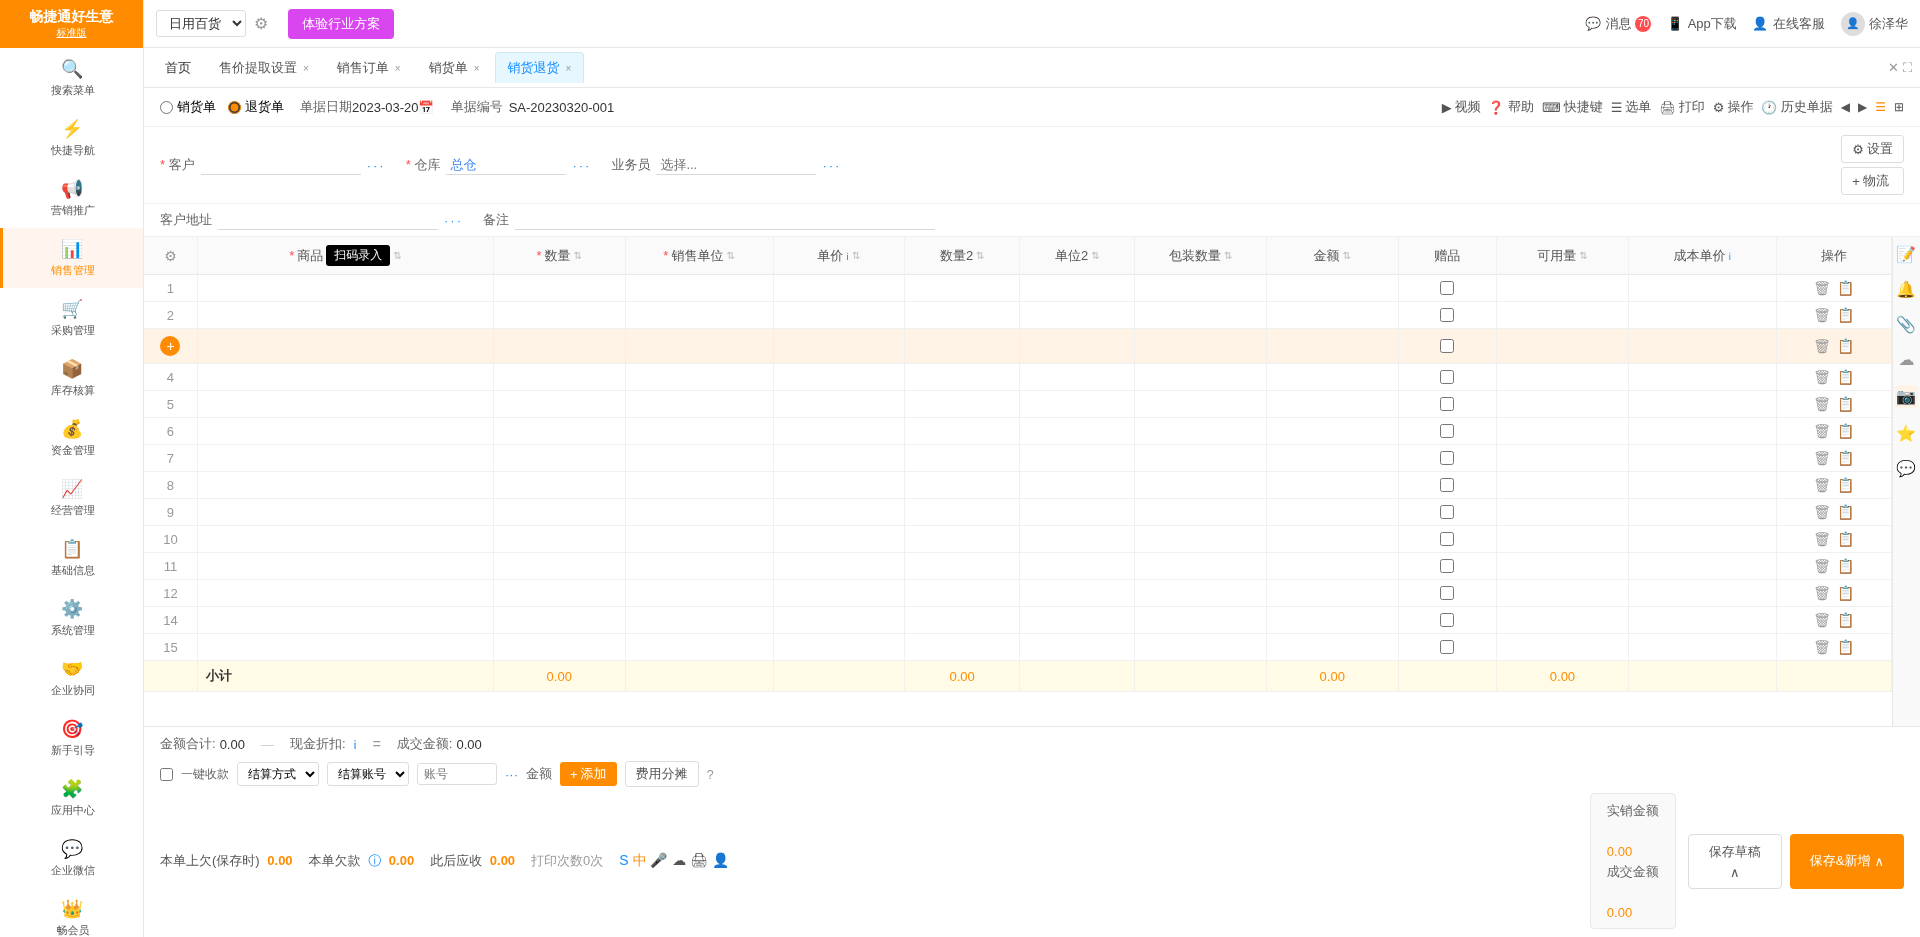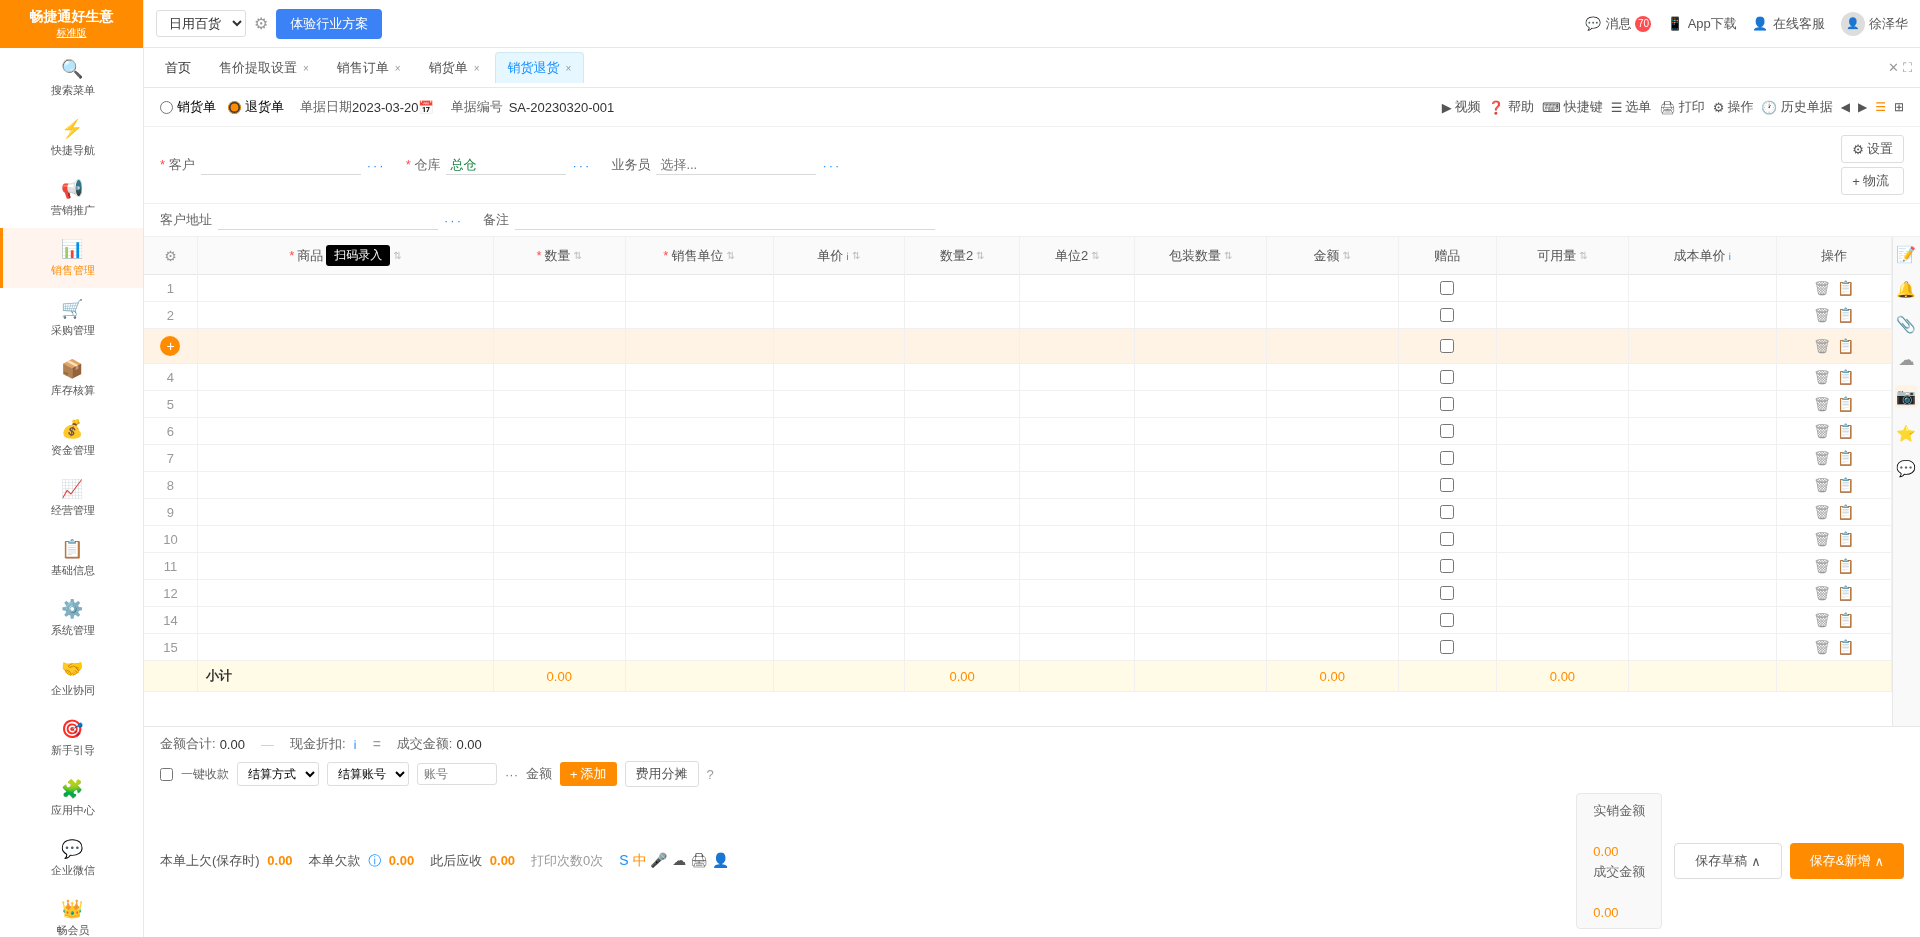--- a/index.html
+++ b/index.html
@@ -16,21 +16,21 @@
     .sidebar-item .label { font-size: 11px; }
 
     
     .main { flex: 1; display: flex; flex-direction: column; overflow: hidden; }
 
     
     .topbar { height: 48px; background: #fff; border-bottom: 1px solid #e8e8e8; display: flex; align-items: center; padding: 0 12px; gap: 12px; }
     .topbar-left { display: flex; align-items: center; gap: 8px; flex: 1; }
     .topbar select { border: 1px solid #ddd; padding: 4px 8px; border-radius: 3px; color: #333; background: #fff; }
     .topbar-settings { font-size: 16px; color: #999; cursor: pointer; }
-    .experience-btn { background: #3b82f6; color: #fff; border: none; padding: 6px 14px; border-radius: 4px; cursor: pointer; font-size: 13px; }
+    .experience-btn { background: #d946ef; color: #fff; border: none; padding: 6px 14px; border-radius: 4px; cursor: pointer; font-size: 13px; margin-left: 12px; }
     .topbar-right { display: flex; align-items: center; gap: 16px; }
     .topbar-right .item { display: flex; align-items: center; gap: 4px; cursor: pointer; color: #555; font-size: 12px; }
     .badge { background: #ff4d4f; color: #fff; border-radius: 50%; width: 16px; height: 16px; font-size: 10px; display: flex; align-items: center; justify-content: center; }
     .avatar { width: 24px; height: 24px; border-radius: 50%; background: #ddd; display: flex; align-items: center; justify-content: center; font-size: 11px; color: #666; }
 
     
     .tabbar { height: 40px; background: #fff; border-bottom: 1px solid #e8e8e8; display: flex; align-items: center; padding: 0 8px; gap: 2px; }
     .tab { display: flex; align-items: center; gap: 4px; padding: 6px 12px; border-radius: 4px 4px 0 0; cursor: pointer; color: #555; font-size: 13px; border: 1px solid transparent; border-bottom: none; }
     .tab.active { background: #e6f7ff; color: #1890ff; border-color: #d0e8f0; }
     .tab.first { color: #333; }
@@ -95,28 +95,28 @@
     .bottom-payment .add-btn { background: #ff8c00; color: #fff; border: none; padding: 3px 10px; border-radius: 3px; cursor: pointer; font-size: 12px; }
     .fee-btn { background: #fff; border: 1px solid #ddd; padding: 3px 10px; border-radius: 3px; cursor: pointer; font-size: 12px; color: #555; }
     .bottom-footer { display: flex; align-items: center; justify-content: space-between; margin-top: 6px; flex-wrap: wrap; gap: 8px; }
     .bottom-footer-left { display: flex; align-items: center; gap: 16px; font-size: 12px; color: #555; }
     .bottom-footer-right { display: flex; gap: 12px; align-items: center; }
     .amount-summary { background: #f9f9f9; border: 1px solid #e8e8e8; border-radius: 4px; padding: 8px 16px; display: flex; flex-direction: column; gap: 4px; font-size: 13px; }
     .amount-row { display: flex; justify-content: space-between; gap: 24px; flex-direction: column; }
     .amount-row label { color: #666; }
     .amount-row .val { color: #ff8c00; font-weight: 500; }
     .bottom-actions { display: flex; gap: 8px; }
-    .btn-draft { background: #fff; border: 1px solid #ddd; padding: 8px 20px; border-radius: 4px; cursor: pointer; color: #555; font-size: 13px; display: flex; align-items: center; gap: 4px; }
+    .btn-draft { background: #fff; border: 1px solid #ddd; padding: 8px 20px; border-radius: 4px; cursor: pointer; color: #555; font-size: 13px; display: flex; align-items: center; gap: 4px; flex-direction: column; }
     .btn-save { background: #ff8c00; color: #fff; border: none; padding: 8px 20px; border-radius: 4px; cursor: pointer; font-size: 13px; display: flex; align-items: center; gap: 4px; }
 
     .settings-gear { font-size: 14px; color: #999; cursor: pointer; }
     .th-arrows { font-size: 10px; color: #bbb; }
     .field-group { display: flex; align-items: center; gap: 6px; }
     .field-group label { color: #666; white-space: nowrap; }
-    .field-group input.underline { border: none; border-bottom: 1px solid #d9d9d9; outline: none; padding: 2px 4px; min-width: 120px; background: transparent; color: #15803d; }
+    .field-group input.underline { border: none; border-bottom: 1px solid #d9d9d9; outline: none; padding: 2px 4px; min-width: 120px; background: transparent; color: #3b82f6; }
     .field-group .dots { color: #1890ff; cursor: pointer; letter-spacing: 2px; }
   </style>
 </head>
 <body>
 
 <div class="sidebar">
   <div class="sidebar-logo">
     <div class="logo-text">畅捷通好生意</div>
     <div class="logo-sub">标准版</div>
   </div>

